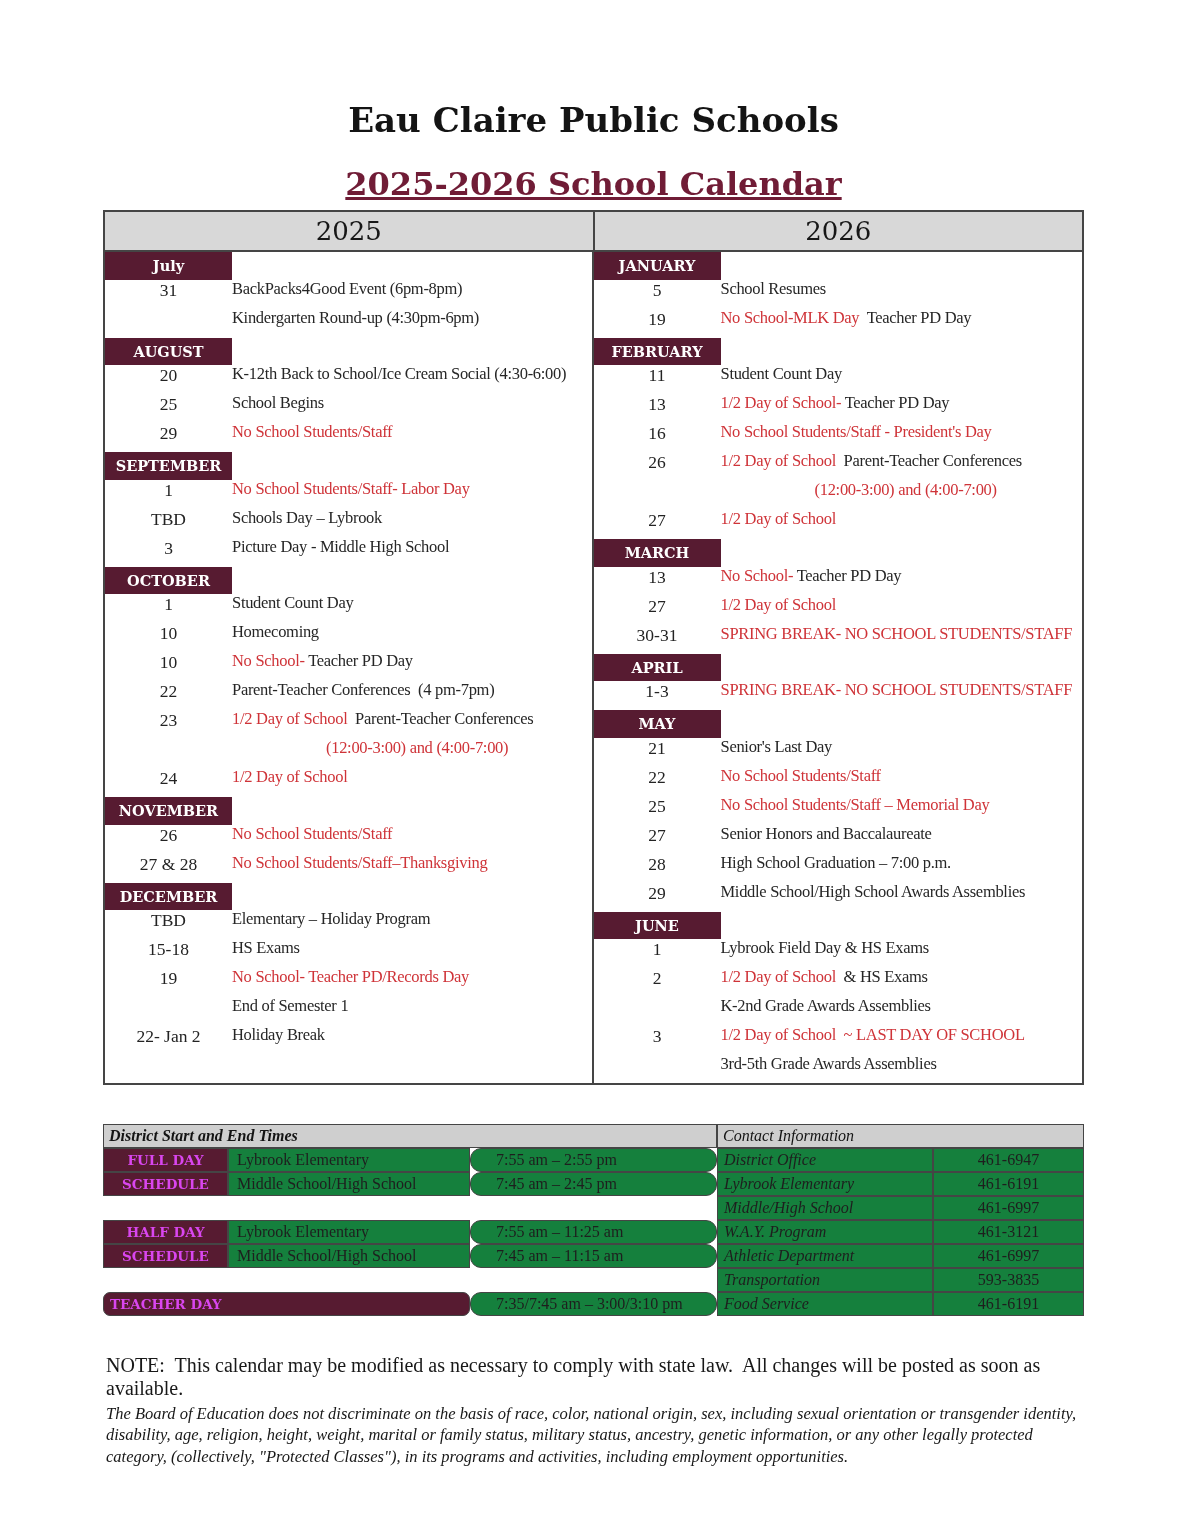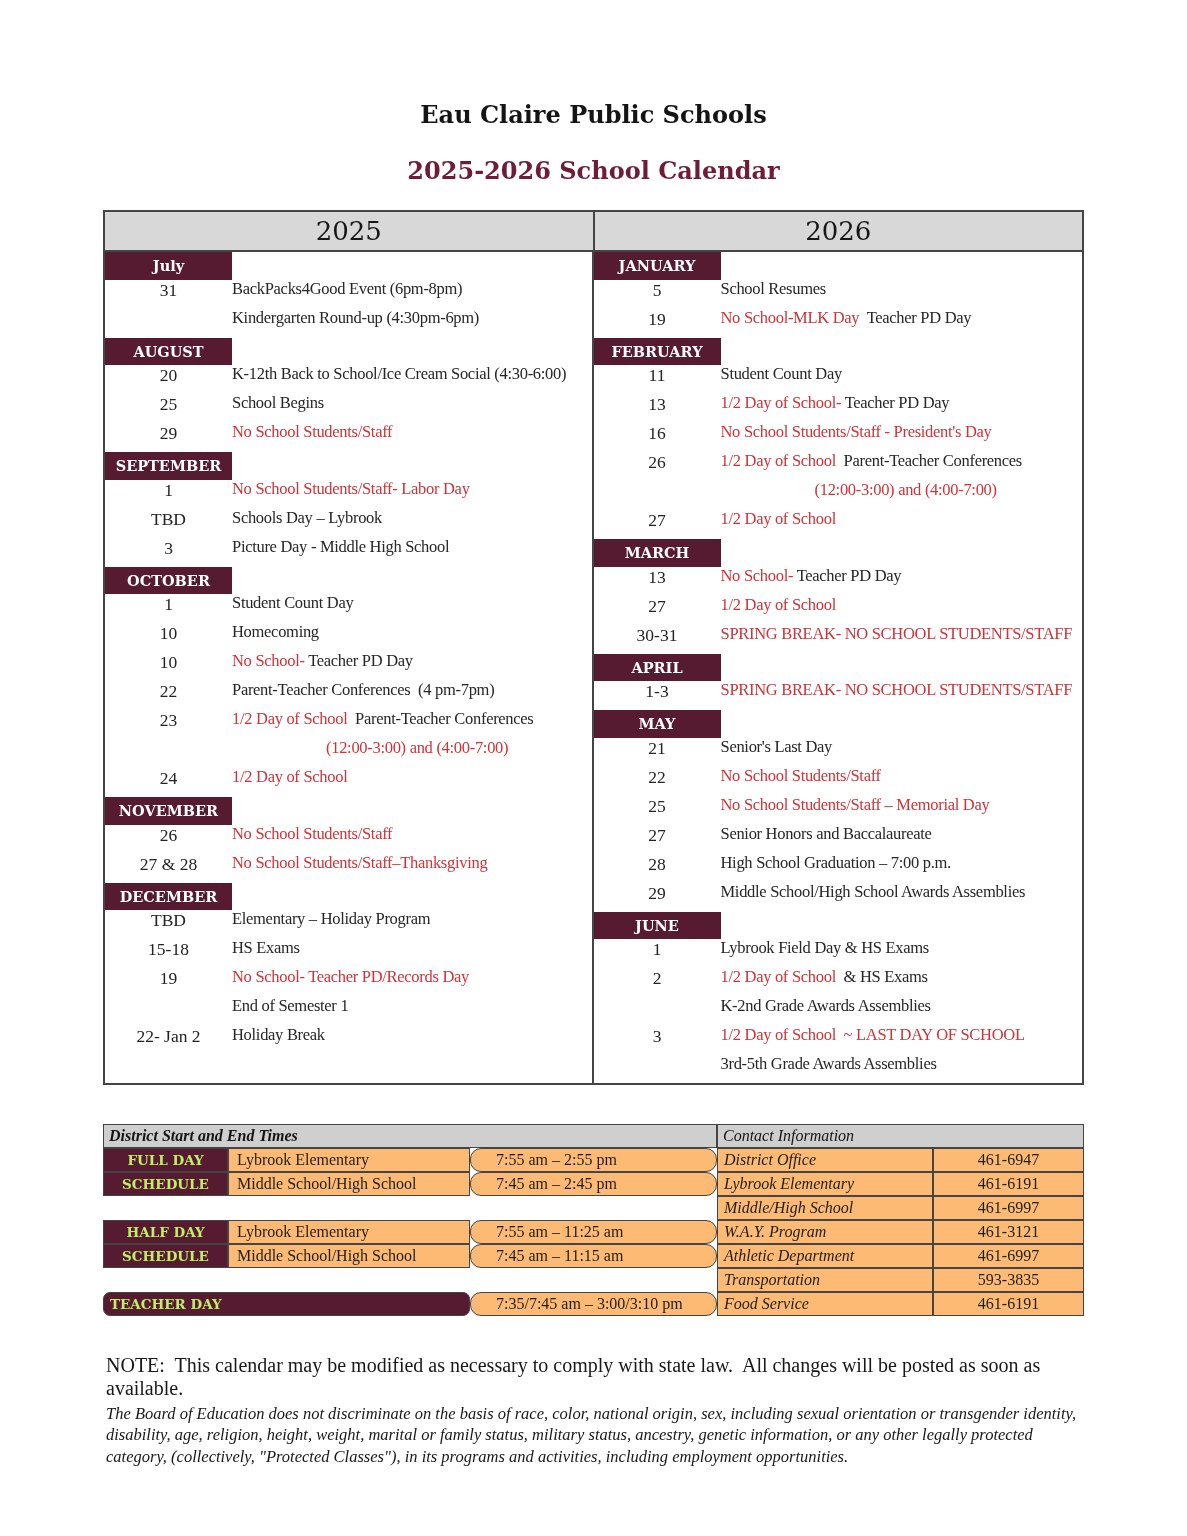--- a/index.html
+++ b/index.html
@@ -11,25 +11,25 @@
     --border:#454545;
     --ink:#1e1e1e;
   }
   html,body{margin:0;padding:0;}
   body{
     width:1187px;height:1536px;position:relative;background:#ffffff;
     font-family:"Liberation Serif",serif;color:var(--ink);overflow:hidden;
   }
   .page-title{
     position:absolute;top:100px;left:0;width:100%;text-align:center;
-    font-family:"DejaVu Serif",serif;font-weight:bold;font-size:24px;color:#141414;
+    font-family:"DejaVu Serif",serif;font-weight:bold;font-size:34px;color:#141414;
   }
   .page-subtitle{
-    position:absolute;top:156px;left:0;width:100%;text-align:center;
-    font-family:"DejaVu Serif",serif;font-weight:bold;font-size:24px;color:var(--crimson);
+    position:absolute;top:165px;left:0;width:100%;text-align:center;
+    font-family:"DejaVu Serif",serif;font-weight:bold;font-size:32px;color:var(--crimson);text-decoration:underline;
   }
   
   .cal{
     position:absolute;top:210px;left:103px;width:981px;height:875px;
     border:2px solid var(--border);box-sizing:border-box;background:#fff;
   }
   .year-header{display:flex;height:38px;background:var(--year-gray);border-bottom:2px solid var(--border);}
   .year-cell{
     flex:1;display:flex;align-items:center;justify-content:center;
     font-family:"DejaVu Serif",serif;font-size:26px;color:#171717;
@@ -55,23 +55,23 @@
   .sched{width:614px;flex:none;}
   .contact{width:367px;flex:none;}
   .thead{
     height:24px;box-sizing:border-box;border:1px solid var(--border);
     background:var(--sub-gray);display:flex;align-items:center;padding-left:5px;
     font-style:italic;color:#141414;
   }
   .sched .thead{font-weight:bold;}
   .trow{display:flex;height:24px;box-sizing:border-box;}
   .gap-row{height:24px;}
-  .c{box-sizing:border-box;border:1px solid var(--border);display:flex;align-items:center;background:#fdba74;overflow:hidden;}
+  .c{box-sizing:border-box;border:1px solid var(--border);display:flex;align-items:center;background:#15803d;overflow:hidden;}
   .lbl{
-    width:125px;flex:none;background:var(--maroon);color:#bef264;justify-content:center;
+    width:125px;flex:none;background:var(--maroon);color:#d946ef;justify-content:center;
     font-family:"DejaVu Serif",serif;font-weight:bold;font-size:13.5px;
   }
   .lbl.wide{width:367px;justify-content:flex-start;padding-left:6px;border-radius:7px;}
   .school{width:242px;flex:none;padding-left:8px;}
   .time{flex:1;padding-left:25px;border-radius:11px;}
   .cname{width:216px;flex:none;padding-left:6px;font-style:italic;}
   .cphone{flex:1;justify-content:center;}
   
   .note{position:absolute;top:1354px;left:106px;width:978px;color:#181818;}
   .note-line1{font-size:20px;white-space:pre-wrap;}

